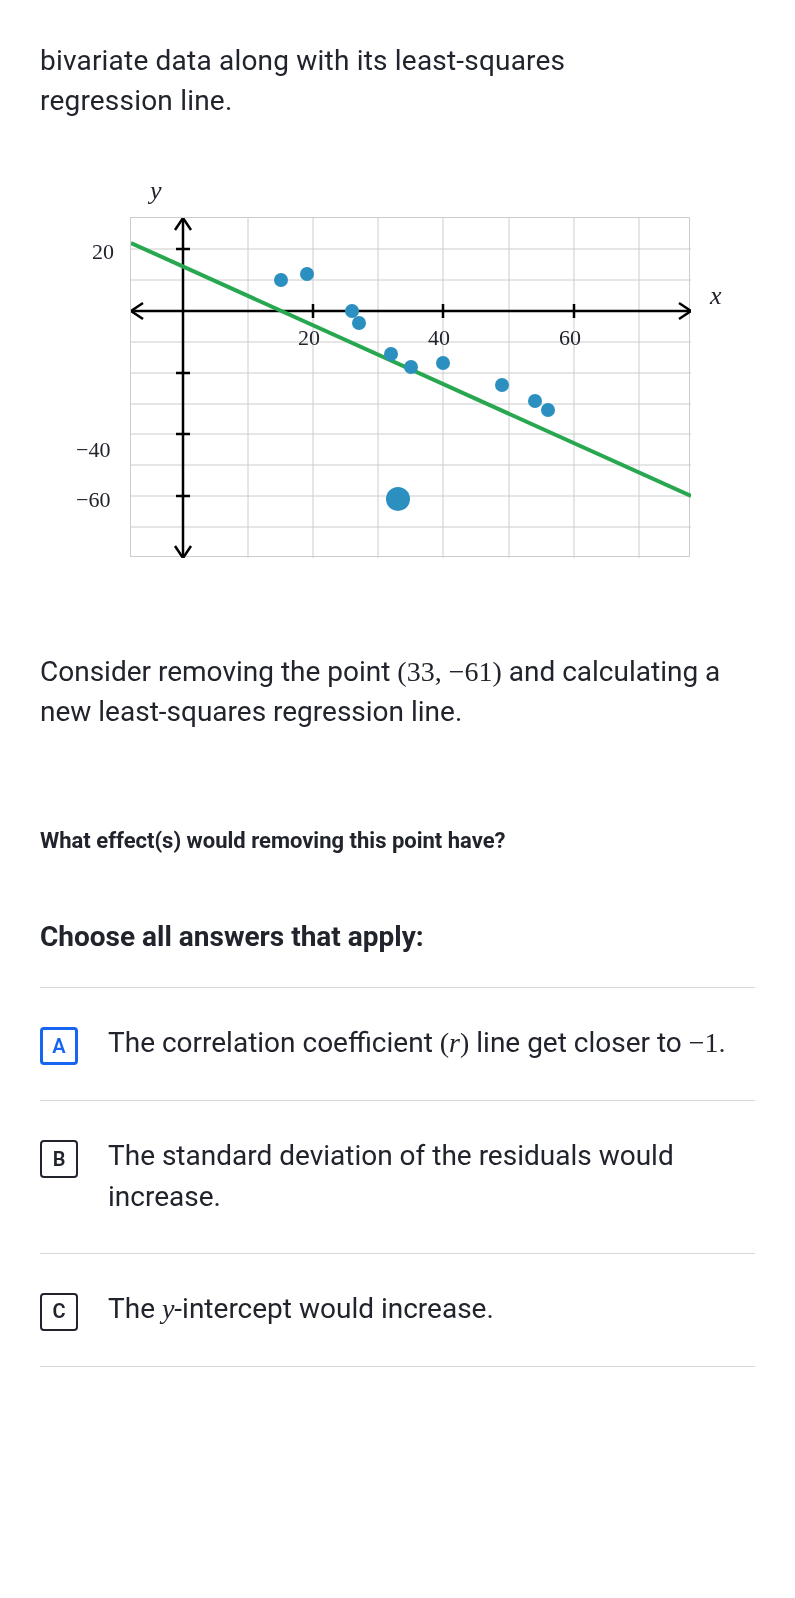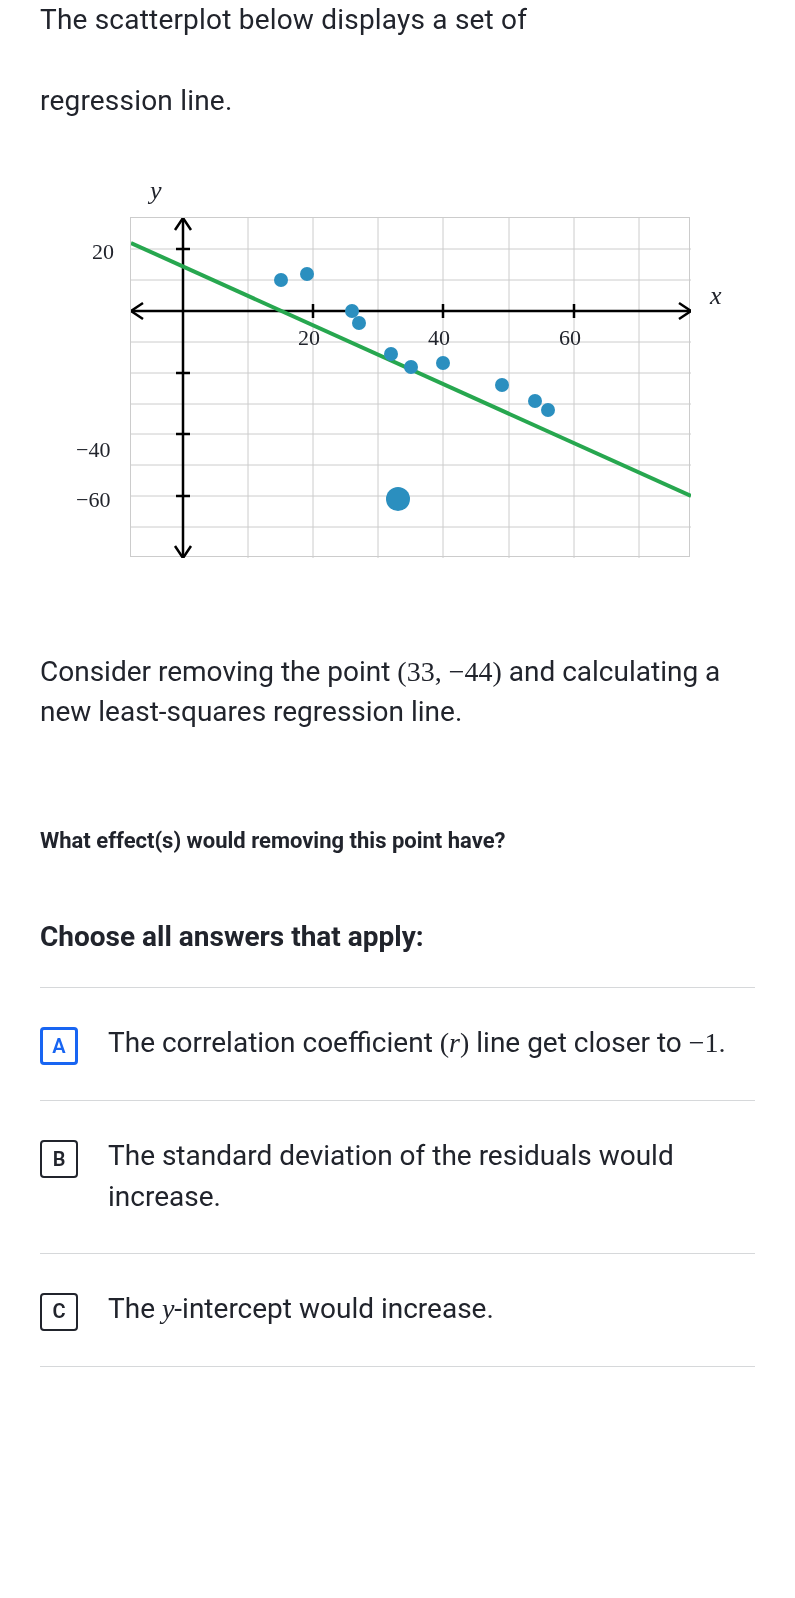--- a/index.html
+++ b/index.html
@@ -72,22 +72,22 @@
   }
   .gridlines line { stroke: #ccc; stroke-width: 1; }
   .axis line { stroke: #000; stroke-width: 2.5; }
   .regline { stroke: #27a74f; stroke-width: 4; fill: none; }
   .datapoint { fill: #2b8fbf; }
 </style>
 </head>
 <body>
 
 <p class="intro">
-  <span>The scatterplot below displays a set of</span><br>
   <br>
+  <span>bivariate data along with its least-squares</span><br>
   <span>regression line.</span>
 </p>
 
 <div class="chart-area">
   <span class="axis-label" style="position:absolute;left:70px;top:0;">y</span>
   <span class="axis-label" style="position:absolute;left:630px;top:105px;">x</span>
 
   <div class="plot-frame">
     <svg width="560" height="340" viewBox="0 0 560 340">
 
@@ -152,21 +152,21 @@
   <span class="mathnum" style="position:absolute;left:12px;top:64px;font-size:22px;">20</span>
   <span class="mathnum" style="position:absolute;left:-4px;top:262px;font-size:22px;">−40</span>
   <span class="mathnum" style="position:absolute;left:-4px;top:312px;font-size:22px;">−60</span>
 
   <span class="mathnum" style="position:absolute;left:218px;top:150px;font-size:22px;">20</span>
   <span class="mathnum" style="position:absolute;left:348px;top:150px;font-size:22px;">40</span>
   <span class="mathnum" style="position:absolute;left:479px;top:150px;font-size:22px;">60</span>
 </div>
 
 <p class="question2">
-  <span>Consider removing the point </span><span class="mathparen">(33, −44)</span><span> and calculating a new least-squares regression line.</span>
+  <span>Consider removing the point </span><span class="mathparen">(33, −61)</span><span> and calculating a new least-squares regression line.</span>
 </p>
 
 <p class="prompt">What effect(s) would removing this point have?</p>
 
 <p class="choose-label">Choose all answers that apply:</p>
 
 <div class="answers">
 
   <div class="answer">
     <div class="answer-box selected">

